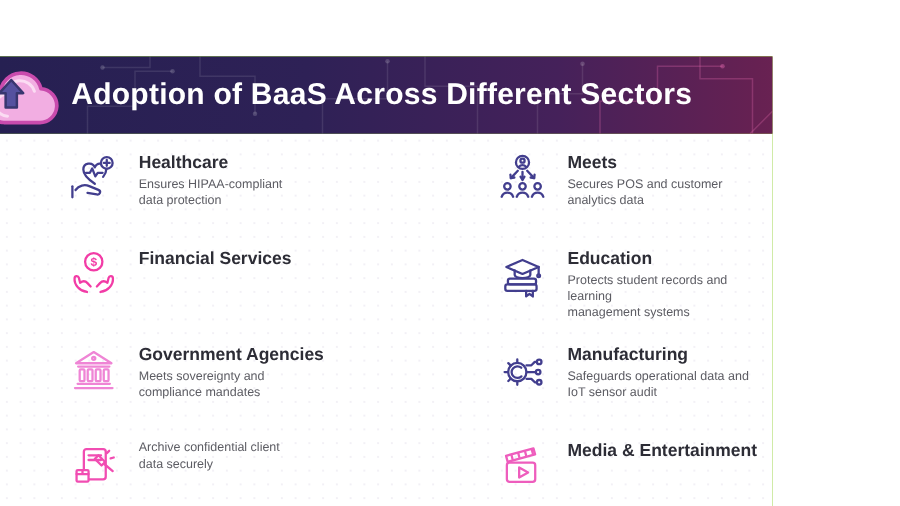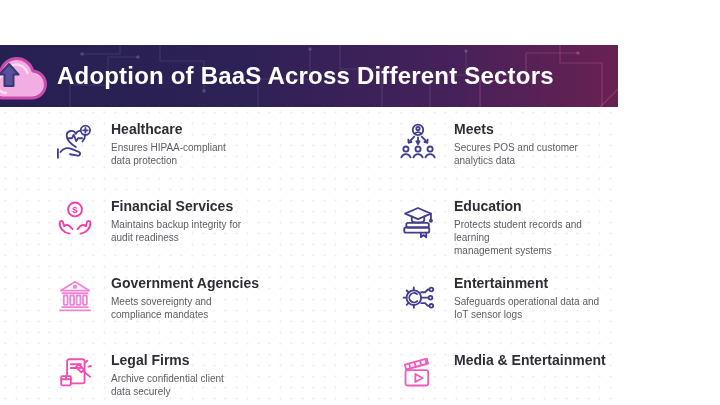--- a/index.html
+++ b/index.html
@@ -141,22 +141,20 @@
           <circle cx="24" cy="12.5" r="8.3"></circle>
           <text x="24" y="16.6" font-size="11.5" font-weight="700" text-anchor="middle" stroke="none" font-family="Liberation Sans, sans-serif" fill="#f23ca6">$</text>
           <path d="M17.5 41.5C10.5 40.4 5 34.8 5.6 28.2c.2-2.4 3.5-2.6 4.1-.3l1.2 4.7c2.5-1.8 5.2-1.6 7.1.4l3 3.2"></path>
           <g transform="translate(48 0) scale(-1 1)">
             <path d="M17.5 41.5C10.5 40.4 5 34.8 5.6 28.2c.2-2.4 3.5-2.6 4.1-.3l1.2 4.7c2.5-1.8 5.2-1.6 7.1.4l3 3.2"></path>
           </g>
         </svg>
       </div>
       <div class="txt">
         <div class="sector-name">Financial Services</div>
-        <div class="sector-desc">Maintains backup integrity for
-audit readiness</div>
       </div>
     </div>
 
     <div class="sector">
       <div class="icon-box">
         <svg width="40" height="46" viewBox="0 0 48 48" fill="none" stroke-width="2.2" stroke-linecap="round" stroke-linejoin="round" stroke="#423e8e">
           <path d="M8.5 17.5 24 10.8l15.5 6.7L24 24.2z"></path>
           <path d="M16.5 20.8v4.4c0 1.7 3.5 3 7.5 3s7.5-1.3 7.5-3v-4.4"></path>
           <path d="M39.5 17.5v6.8"></path>
             <circle cx="39.5" cy="26" r="1.3"></circle>
@@ -201,40 +199,39 @@
           <path d="M22.8 21.8a5.6 5.6 0 1 0 .2 8.3"></path>
           <path d="M27.8 19.5h4.7l3.3-3.3h1.6"></path>
             <circle cx="40" cy="16.2" r="2.2"></circle>
           <path d="M27.9 26h8.3"></path>
             <circle cx="39" cy="26" r="2.2"></circle>
           <path d="M27.8 32.5h4.7l3.3 3.3h1.6"></path>
             <circle cx="40" cy="35.8" r="2.2"></circle>
         </svg>
       </div>
       <div class="txt">
-        <div class="sector-name">Entertainment</div>
+        <div class="sector-name">Manufacturing</div>
         <div class="sector-desc">Safeguards operational data and
-IoT sensor logs</div>
+IoT sensor audit</div>
       </div>
     </div>
 
     <div class="sector">
       <div class="icon-box">
         <svg width="40" height="46" viewBox="0 0 48 48" fill="none" stroke-width="2.2" stroke-linecap="round" stroke-linejoin="round" stroke="#f14db2">
           <rect x="14.5" y="7.5" width="21" height="29" rx="2.5"></rect>
           <path d="M19 13.5h12M19 18h12"></path>
           <path d="M28.5 13.5l6.4 6.4-3.4 3.4-6.4-6.4z"></path>
           <path d="M33.8 21.6l8.4 7"></path>
           <path d="M36.6 11.4l2.2-2.2M40.2 16.4l3-.8"></path>
           <rect x="7.5" y="27.8" width="11.5" height="11" rx="1.2" fill="#ffffff"></rect>
           <path d="M7.5 31.5H19M13.2 27.8v3.7"></path>
         </svg>
       </div>
       <div class="txt">
-        <div class="sector-name">Legal Firms</div>
         <div class="sector-desc">Archive confidential client
 data securely</div>
       </div>
     </div>
 
     <div class="sector">
       <div class="icon-box">
         <svg width="40" height="46" viewBox="0 0 48 48" fill="none" stroke-width="2.2" stroke-linecap="round" stroke-linejoin="round" stroke="#ee5dbd">
           <path d="M9.8 19.8 8.2 14l26.3-7.2 1.6 5.8z"></path>
           <path d="M13.4 13.2l1 3.7M19.9 11.4l1 3.7M26.4 9.6l1 3.7M32.9 7.9l1 3.7"></path>

